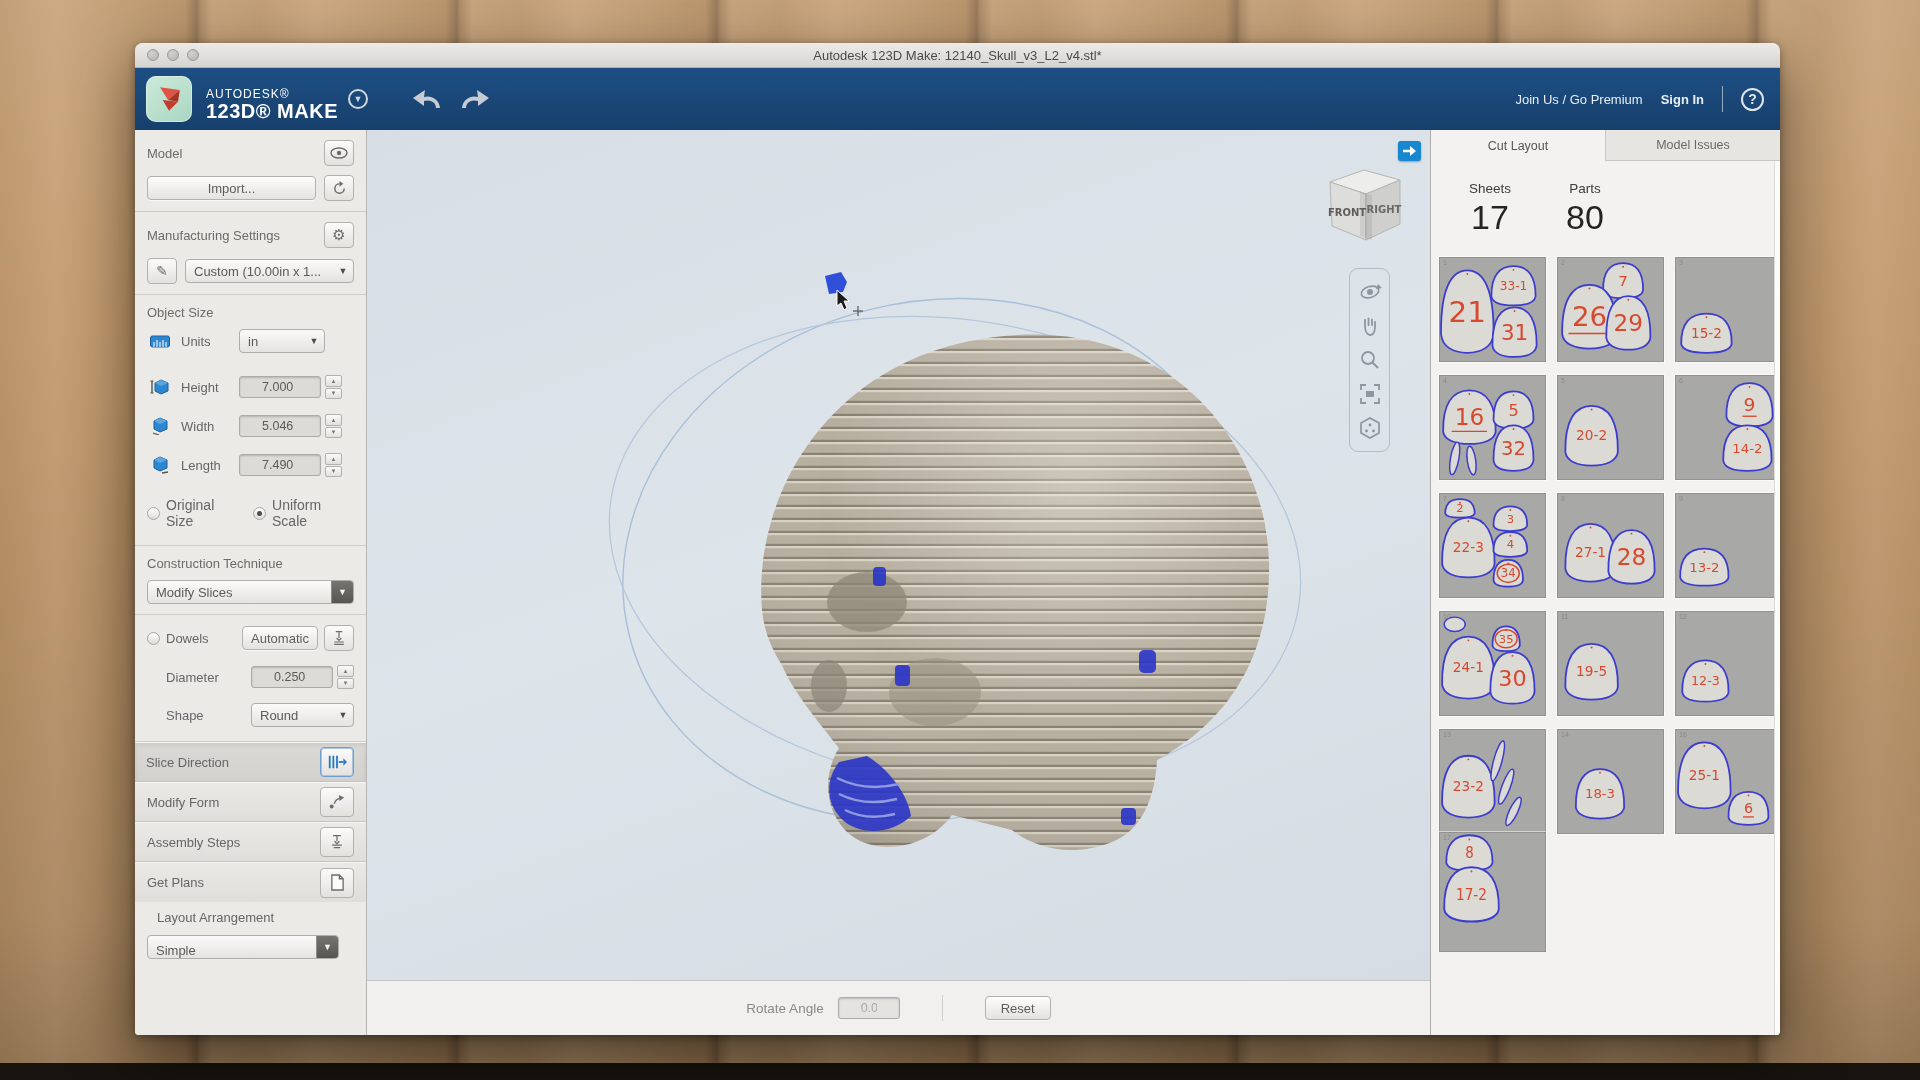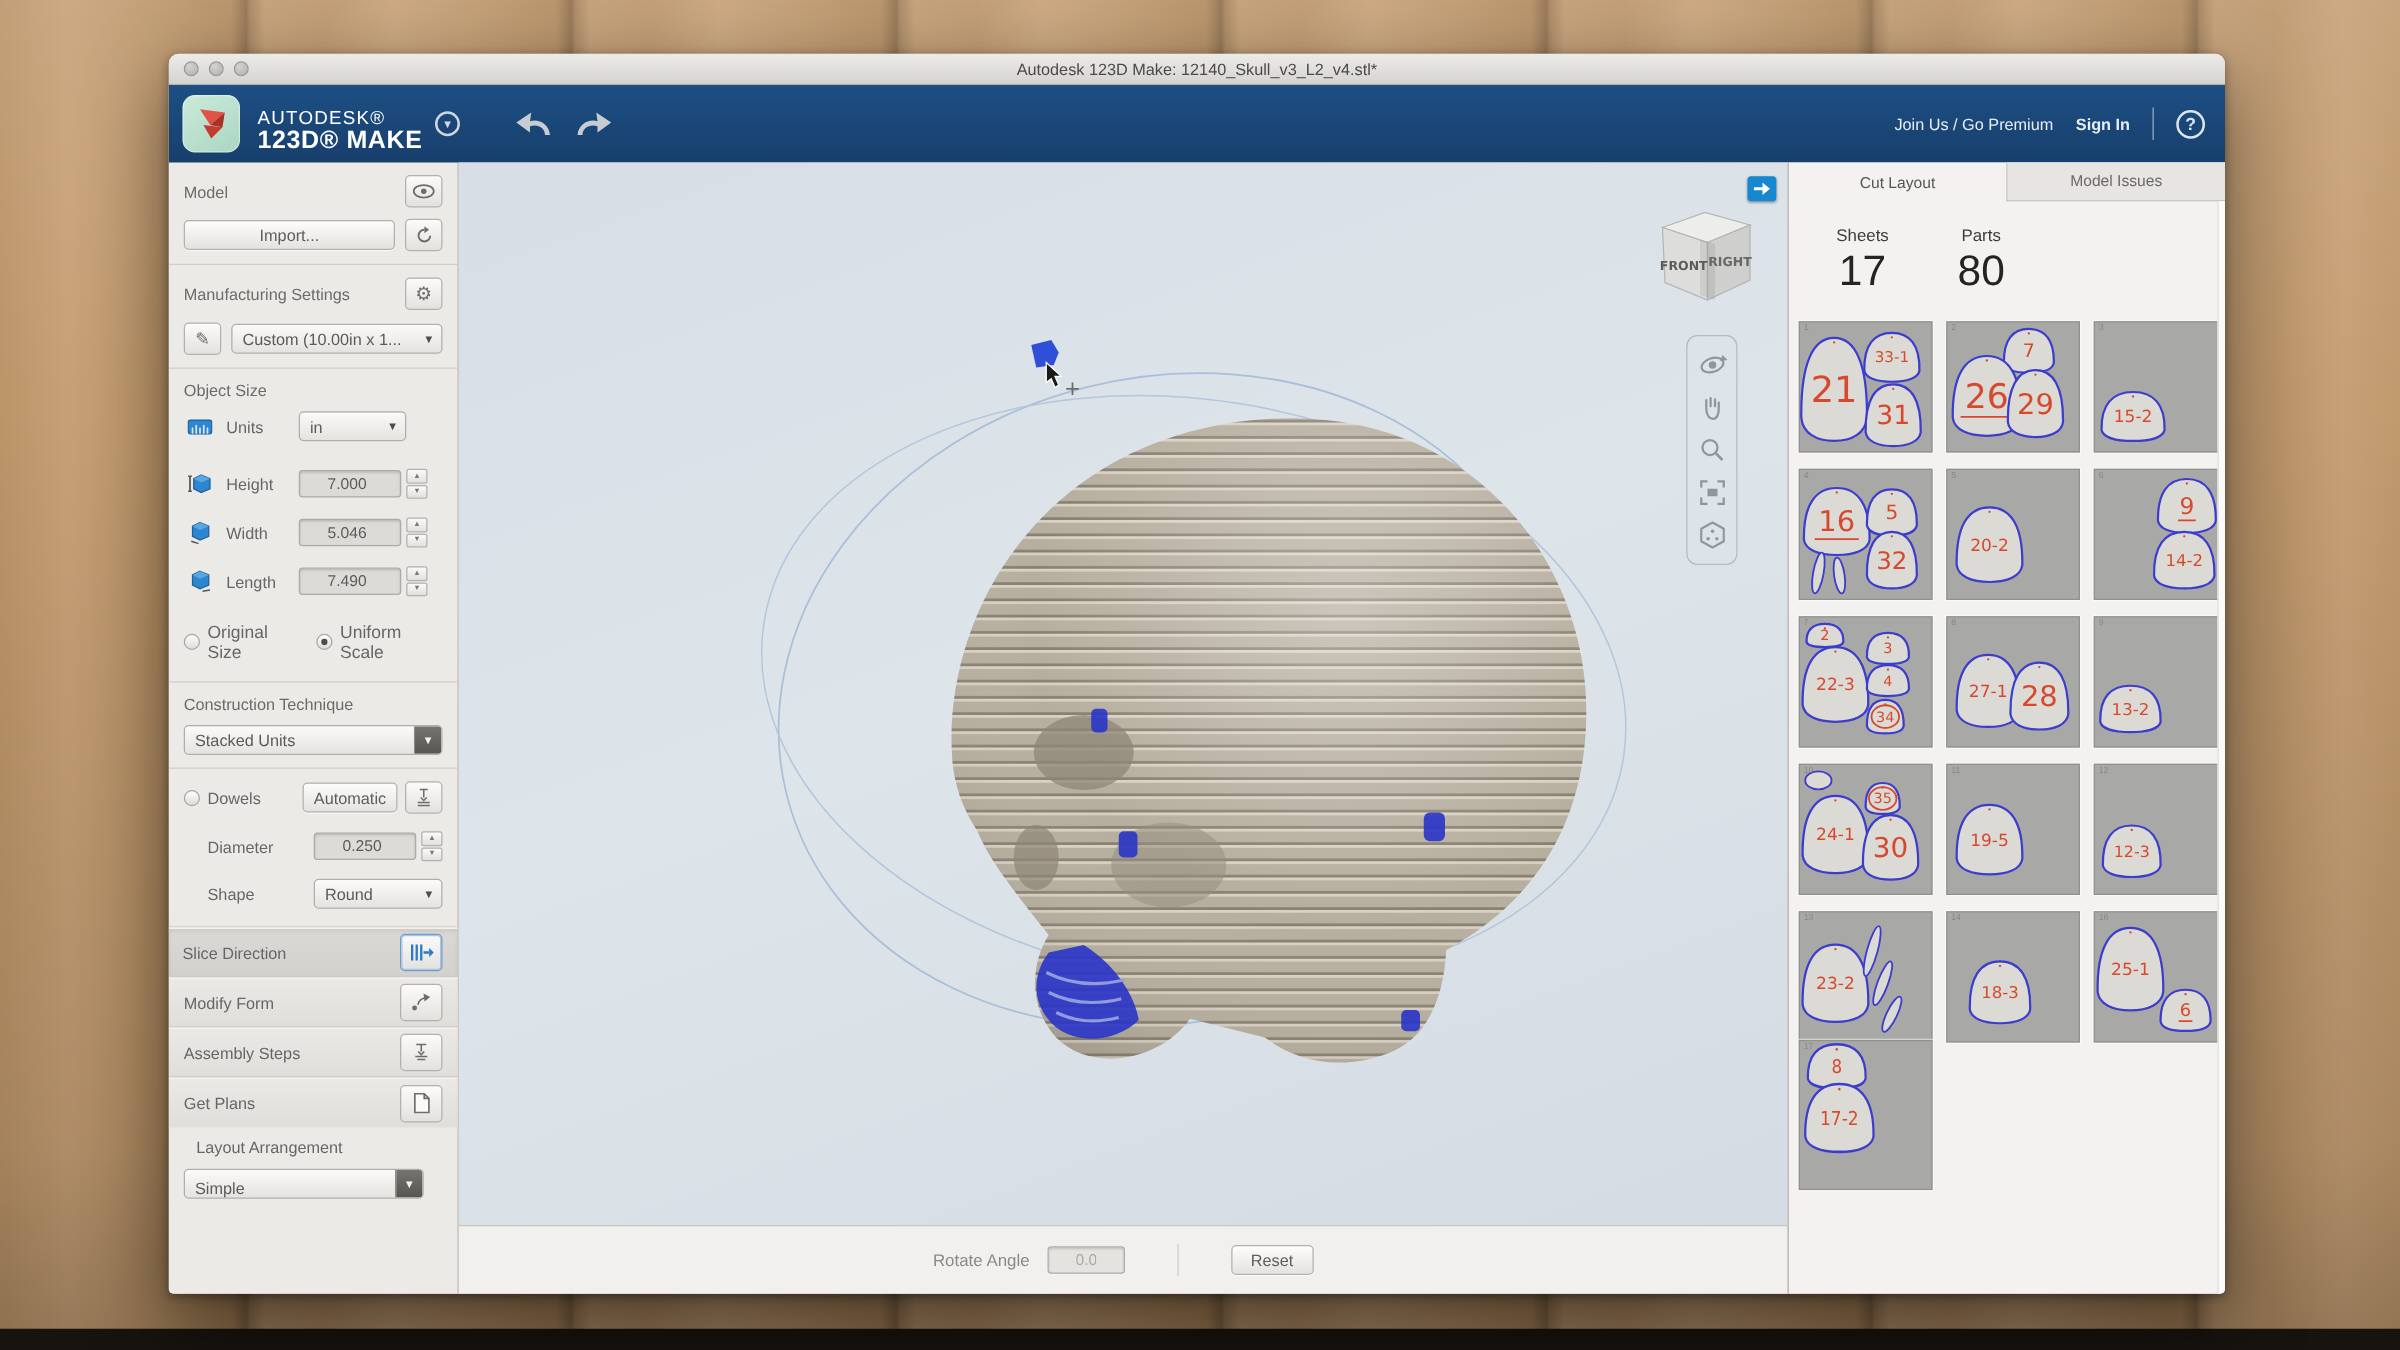--- a/index.html
+++ b/index.html
@@ -31,21 +31,21 @@
     background:radial-gradient(circle at 35% 30%, #d4d2d0, #b3b1af); border:1px solid #9b9997; }
   .win-title { position:absolute; left:0; right:0; text-align:center; font-size:13px; color:#4c4a48; }
 
   
   .navbar { height:62px; background:linear-gradient(#1d4f84,#173f6c);
     display:flex; align-items:center; position:relative; }
   .applogo { width:46px; height:46px; margin-left:11px; border-radius:10px;
     background:linear-gradient(145deg,#cdeada,#a9d6c2); display:flex; align-items:center; justify-content:center;
     box-shadow:inset 0 0 0 1px rgba(255,255,255,.4); }
   .brand { margin-left:14px; color:#fff; line-height:1.05; }
-  .brand .b1 { font-size:15px; letter-spacing:1px;margin-top:12px; }
+  .brand .b1 { font-size:12px; letter-spacing:1px;margin-top:12px; }
   .brand .b2 { font-size:20px; font-weight:bold; letter-spacing:.5px; }
   .brand-chev { margin-left:10px; width:20px; height:20px; border:2px solid #cfd6de; border-radius:50%;
     display:flex; align-items:center; justify-content:center; color:#cfd6de; font-size:9px; }
   .histbtns { display:flex; gap:14px; margin-left:42px; }
   .navbar-right { position:absolute; right:16px; display:flex; align-items:center; gap:18px; color:#e8edf3; font-size:13px; }
   .nav-link { cursor:default; }
   .nav-sep { width:1px; height:26px; background:rgba(255,255,255,.55); }
   .help-circle { width:23px; height:23px; border:2px solid #dfe5ec; border-radius:50%;
     display:flex; align-items:center; justify-content:center; font-weight:bold; font-size:14px; color:#dfe5ec; }
 
@@ -289,21 +289,21 @@
           <span>Original Size</span>
           <span style="width:14px"></span>
           <span class="radio on"></span>
           <span>Uniform Scale</span>
         </div>
       </div>
 
       <div class="sec">
         <div class="sec-label">Construction Technique</div>
         <div class="dd darkcaret" style="margin-top:9px;">
-          <span class="dd-text">Stacked Units</span>
+          <span class="dd-text">Modify Slices</span>
           <span class="dd-caret">▼</span>
         </div>
       </div>
 
       <div class="sec" style="padding-bottom:14px;">
         <div class="row">
           <span class="radio"></span>
           <span>Dowels</span>
           <span class="spacer"></span>
           <span class="pushbtn" style="width:76px">Automatic</span>

